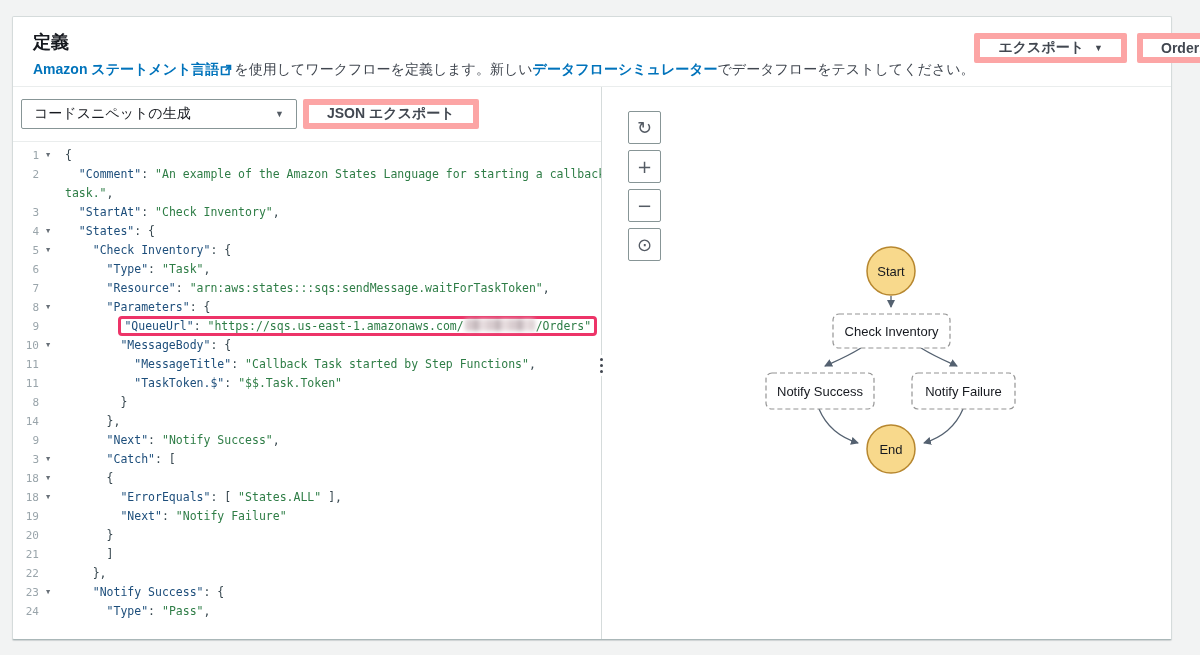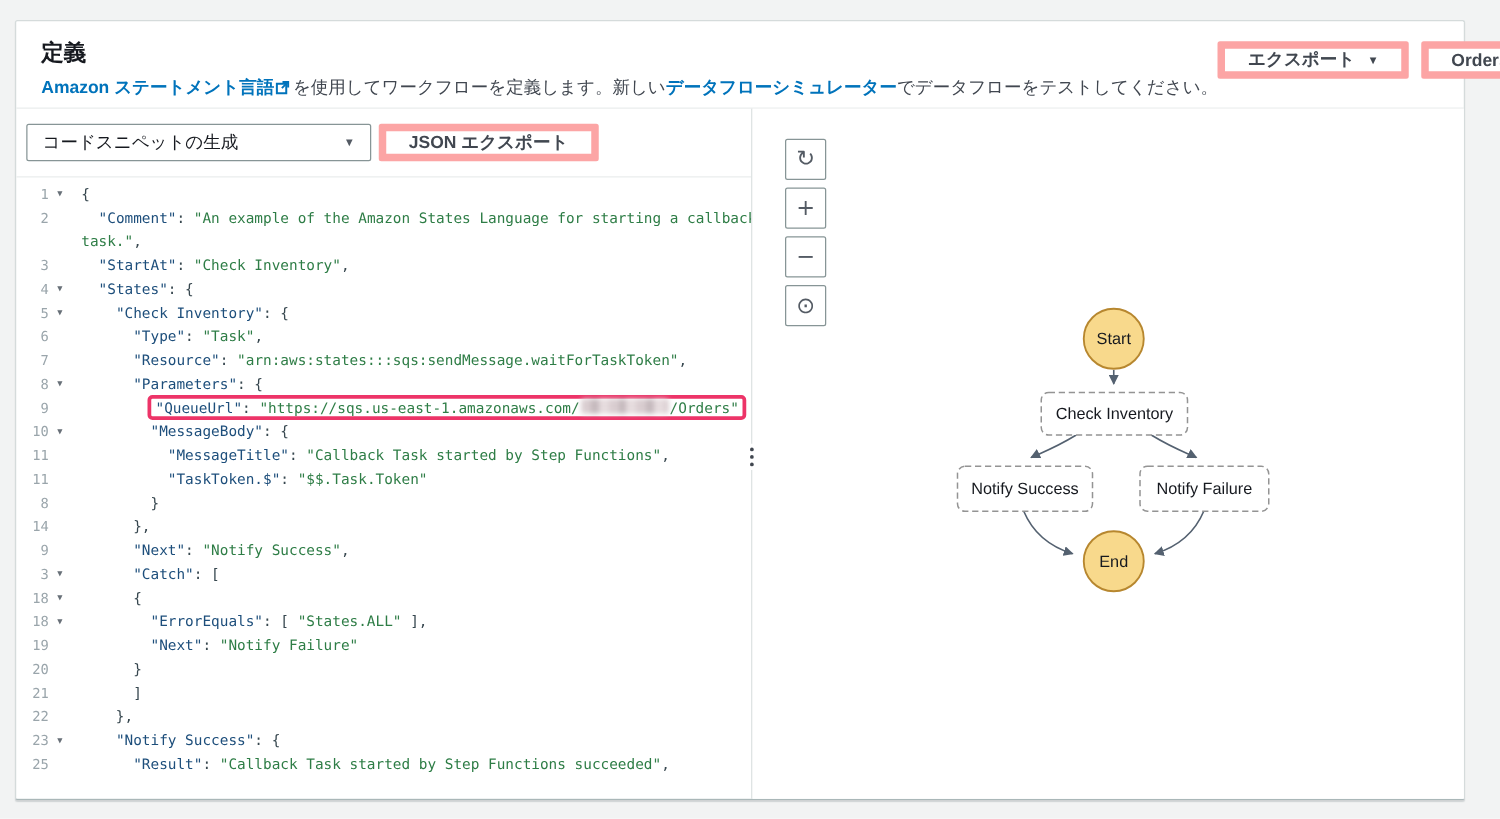--- a/index.html
+++ b/index.html
@@ -163,21 +163,21 @@
           <div class="code-row"><div class="gutter"><span class="lnum">14</span><span class="fold"></span></div><span class="ctext"><span class="p">      },</span></span></div>
           <div class="code-row"><div class="gutter"><span class="lnum">9</span><span class="fold"></span></div><span class="ctext"><span class="p">      </span><span class="k">"Next"</span><span class="p">: </span><span class="s">"Notify Success"</span><span class="p">,</span></span></div>
           <div class="code-row"><div class="gutter"><span class="lnum">3</span><span class="fold">▼</span></div><span class="ctext"><span class="p">      </span><span class="k">"Catch"</span><span class="p">: [</span></span></div>
           <div class="code-row"><div class="gutter"><span class="lnum">18</span><span class="fold">▼</span></div><span class="ctext"><span class="p">      {</span></span></div>
           <div class="code-row"><div class="gutter"><span class="lnum">18</span><span class="fold">▼</span></div><span class="ctext"><span class="p">        </span><span class="k">"ErrorEquals"</span><span class="p">: [ </span><span class="s">"States.ALL"</span><span class="p"> ],</span></span></div>
           <div class="code-row"><div class="gutter"><span class="lnum">19</span><span class="fold"></span></div><span class="ctext"><span class="p">        </span><span class="k">"Next"</span><span class="p">: </span><span class="s">"Notify Failure"</span></span></div>
           <div class="code-row"><div class="gutter"><span class="lnum">20</span><span class="fold"></span></div><span class="ctext"><span class="p">      }</span></span></div>
           <div class="code-row"><div class="gutter"><span class="lnum">21</span><span class="fold"></span></div><span class="ctext"><span class="p">      ]</span></span></div>
           <div class="code-row"><div class="gutter"><span class="lnum">22</span><span class="fold"></span></div><span class="ctext"><span class="p">    },</span></span></div>
           <div class="code-row"><div class="gutter"><span class="lnum">23</span><span class="fold">▼</span></div><span class="ctext"><span class="p">    </span><span class="k">"Notify Success"</span><span class="p">: {</span></span></div>
-          <div class="code-row"><div class="gutter"><span class="lnum">25</span><span class="fold"></span></div><span class="ctext"><span class="p">      </span><span class="k">"Result"</span><span class="p">: </span><span class="s">"Callback Task started by Step Functions succeeded"</span><span class="p">,</span></span></div>
+          <div class="code-row"><div class="gutter"><span class="lnum">24</span><span class="fold"></span></div><span class="ctext"><span class="p">      </span><span class="k">"Type"</span><span class="p">: </span><span class="s">"Pass"</span><span class="p">,</span></span></div>
         </div>
     </div>
 
     <div class="divider">
       <div class="divider-handle">
           <i></i>
           <i></i>
           <i></i>
         </div>
     </div>

